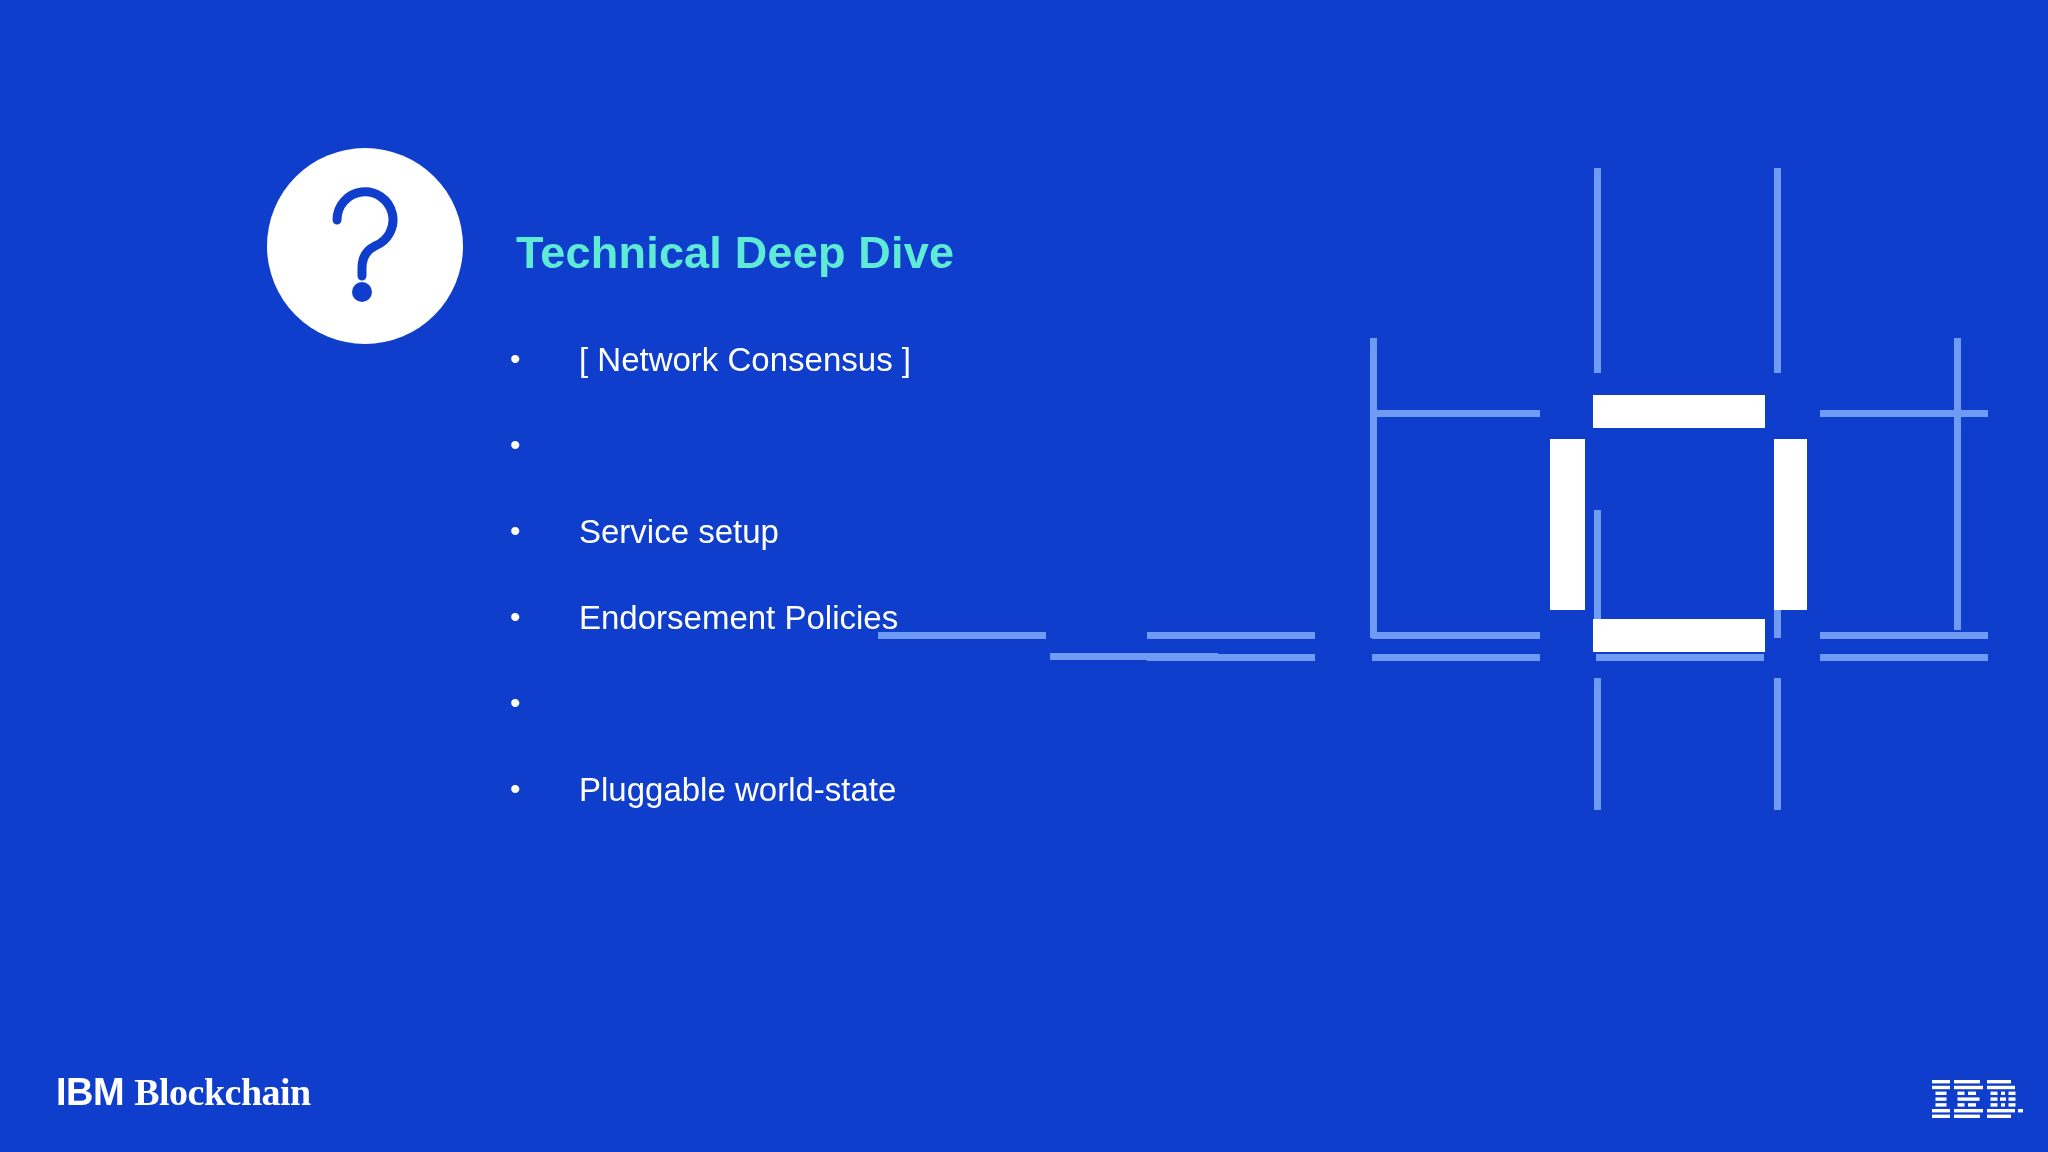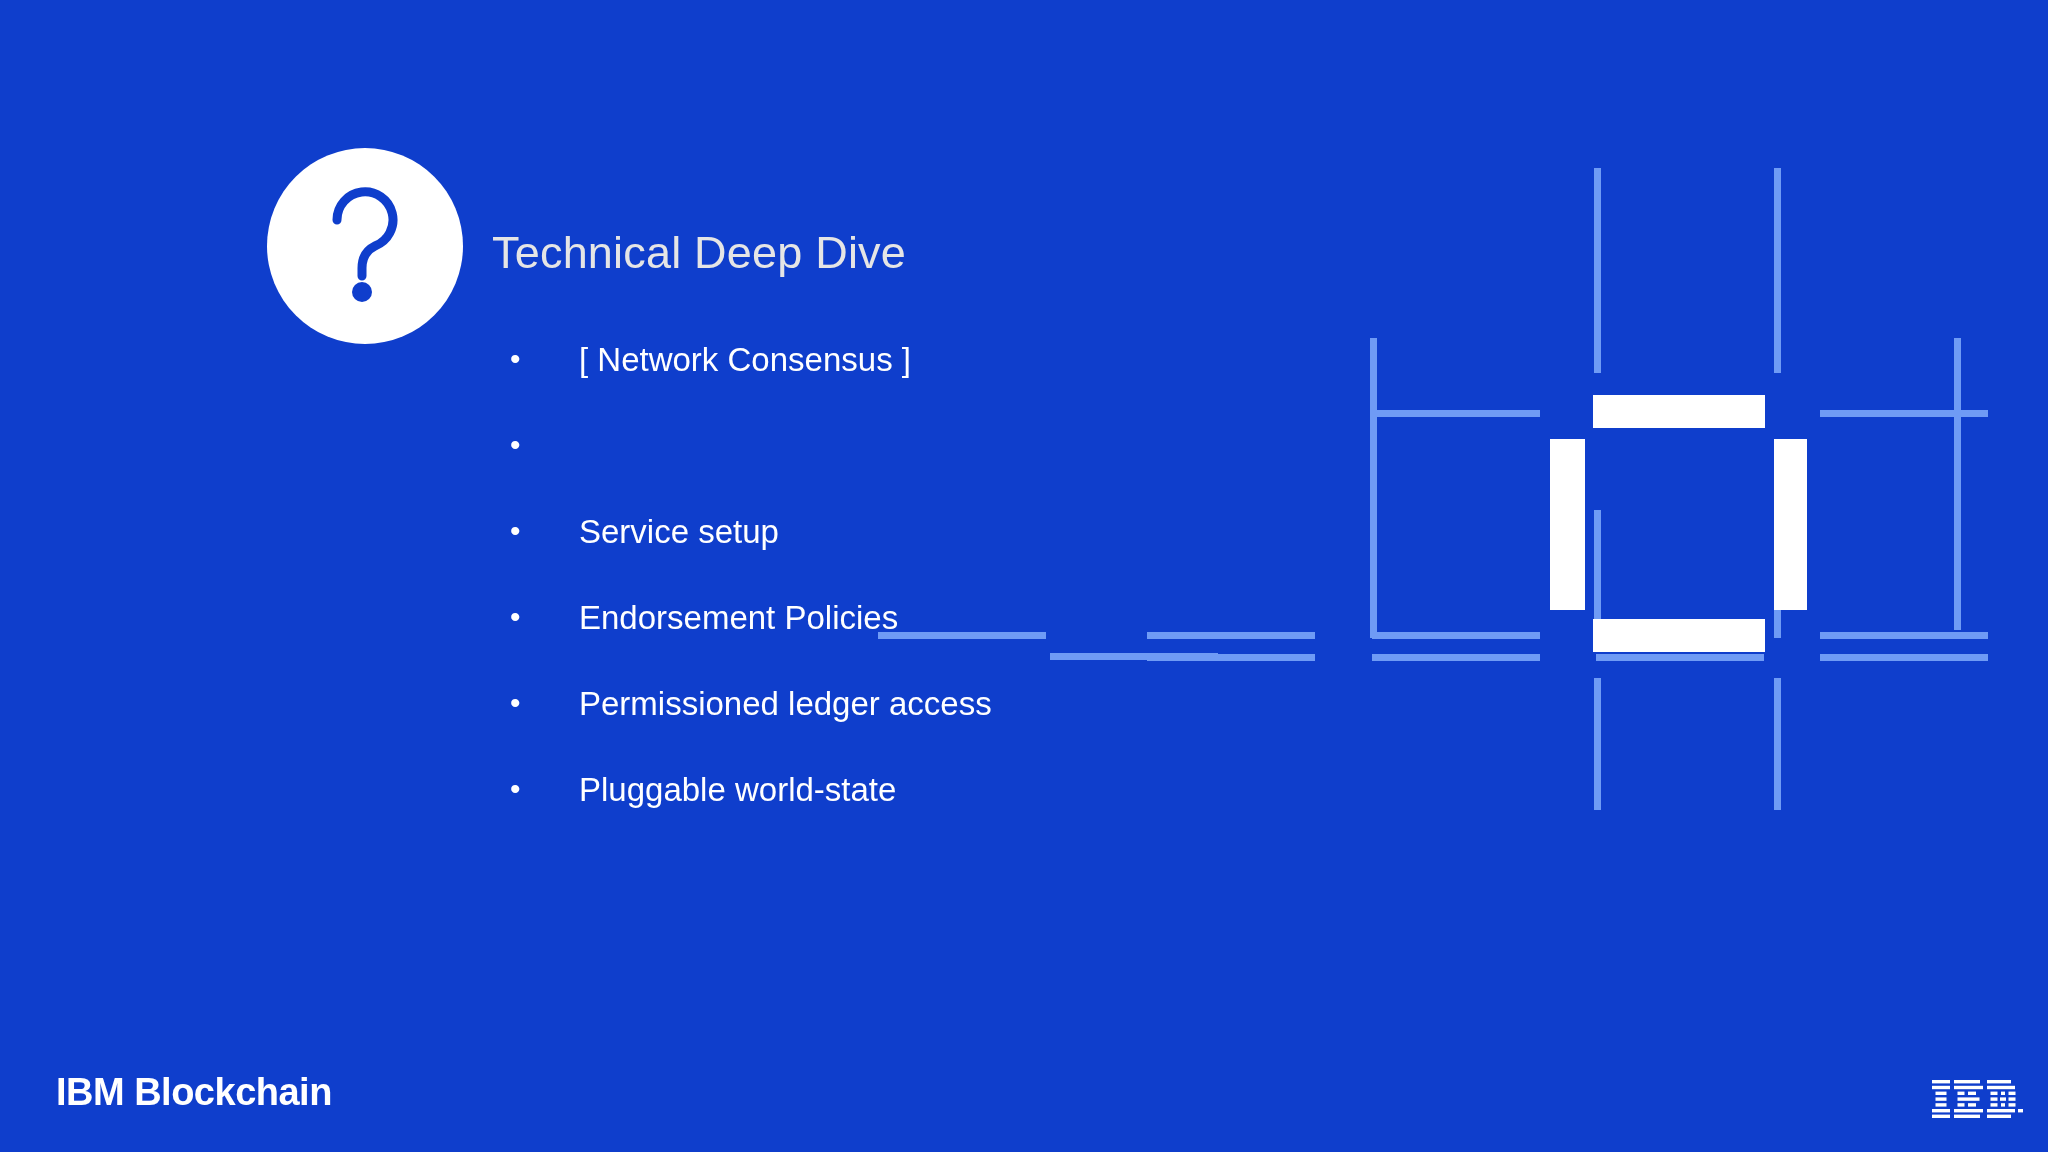--- a/index.html
+++ b/index.html
@@ -29,26 +29,26 @@
     width: 196px;
     height: 196px;
     border-radius: 50%;
     background: #ffffff;
   }
   #qmark-badge svg { display: block; width: 196px; height: 196px; }
 
   
   #slide-title {
     position: absolute;
-    left: 492px;
+    left: 516px;
     top: 228px;
     font-size: 45px;
     line-height: 1.1;
-    color: #e5e5e5;
-    font-weight: 400;
+    color: #5eead4;
+    font-weight: 700;
     letter-spacing: 0.2px;
     white-space: nowrap;
   }
 
   
   #bullet-list {
     position: absolute;
     left: 510px;
     top: 338px;
     width: 720px;
@@ -83,21 +83,21 @@
   #footer-brand {
     position: absolute;
     left: 19px;
     bottom: 38px;
     font-size: 38px;
     line-height: 44px;
     color: #ffffff;
     white-space: nowrap;
   }
   #footer-brand .ibm-word { font-weight: 700; letter-spacing: -0.5px; margin-left: 37px; }
-  #footer-brand .bc-word { font-weight: 700; margin-left: 10px; letter-spacing: -0.5px; }
+  #footer-brand .bc-word { font-weight: 700; margin-left: 10px; letter-spacing: -0.5px; font-family: Liberation Serif, serif; }
 
   
   #ibm-logo {
     position: absolute;
     right: 24px;
     bottom: 34px;
     width: 92px;
     height: 38px;
   }
   #ibm-logo svg { display:block; width: 92px; height: 38px; }
@@ -144,21 +144,20 @@
     <li>
       <span class="bul">•</span>
       <span class="btxt">Service setup</span>
     </li>
     <li>
       <span class="bul">•</span>
       <span class="btxt">Endorsement Policies</span>
     </li>
     <li>
       <span class="bul">•</span>
-      <span class="btxt">Permissioned ledger access</span>
     </li>
     <li>
       <span class="bul">•</span>
       <span class="btxt">Pluggable world-state</span>
     </li>
   </ul>
 
   <div id="grid-motif">
 
     <div class="gl" style="left:464px; top:-12px;  width:7px;  height:205px;"></div>

